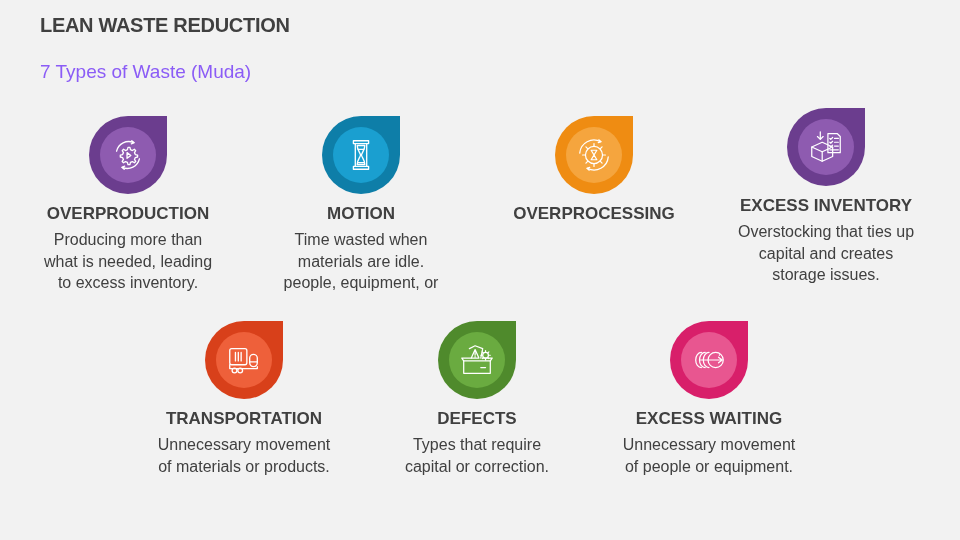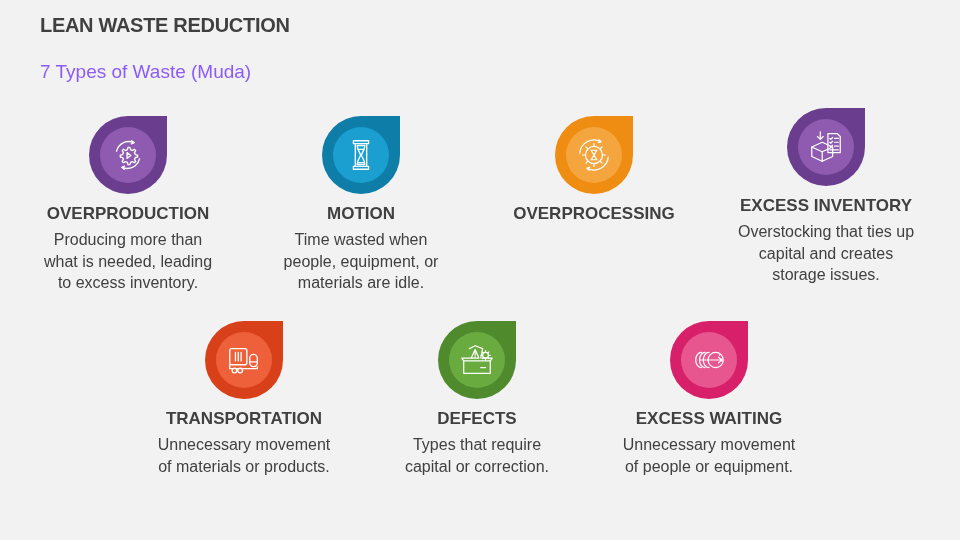--- a/index.html
+++ b/index.html
@@ -81,22 +81,22 @@
         <rect x="12" y="32" width="16" height="3"></rect>
         <path d="M14 8 v24 M26 8 v24"></path>
         <path d="M16 10 h8 c0 5 -3 7 -3.5 10 c0.5 3 3.5 5 3.5 10 h-8 c0 -5 3 -7 3.5 -10 c-0.5 -3 -3.5 -5 -3.5 -10 z"></path>
         <path d="M17 14 h6 M17 28 h6"></path>
       </svg>
     </div>
   </div>
   <div class="card-title">MOTION</div>
   <div class="card-desc">
     <span>Time wasted when</span>
+    <span>materials are idle.</span>
     <span>people, equipment, or</span>
-    <span>materials are idle.</span>
   </div>
 </div>
 
 <div class="card" style="left:484px; top:116px;">
   <div class="drop">
     <div class="outer" style="background:#ef8c12;"></div>
     <div class="inner" style="background:#f5a53e;">
       <svg viewBox="0 0 40 40" fill="none" stroke="#fff" stroke-width="1.3" stroke-linecap="round" stroke-linejoin="round">
         <circle cx="20" cy="20" r="9"></circle>
         <path d="M20 8 v3 M20 29 v3 M8 20 h3 M29 20 h3 M11.5 11.5 l2 2 M26.5 26.5 l2 2 M28.5 11.5 l-2 2 M11.5 28.5 l2 -2"></path>

